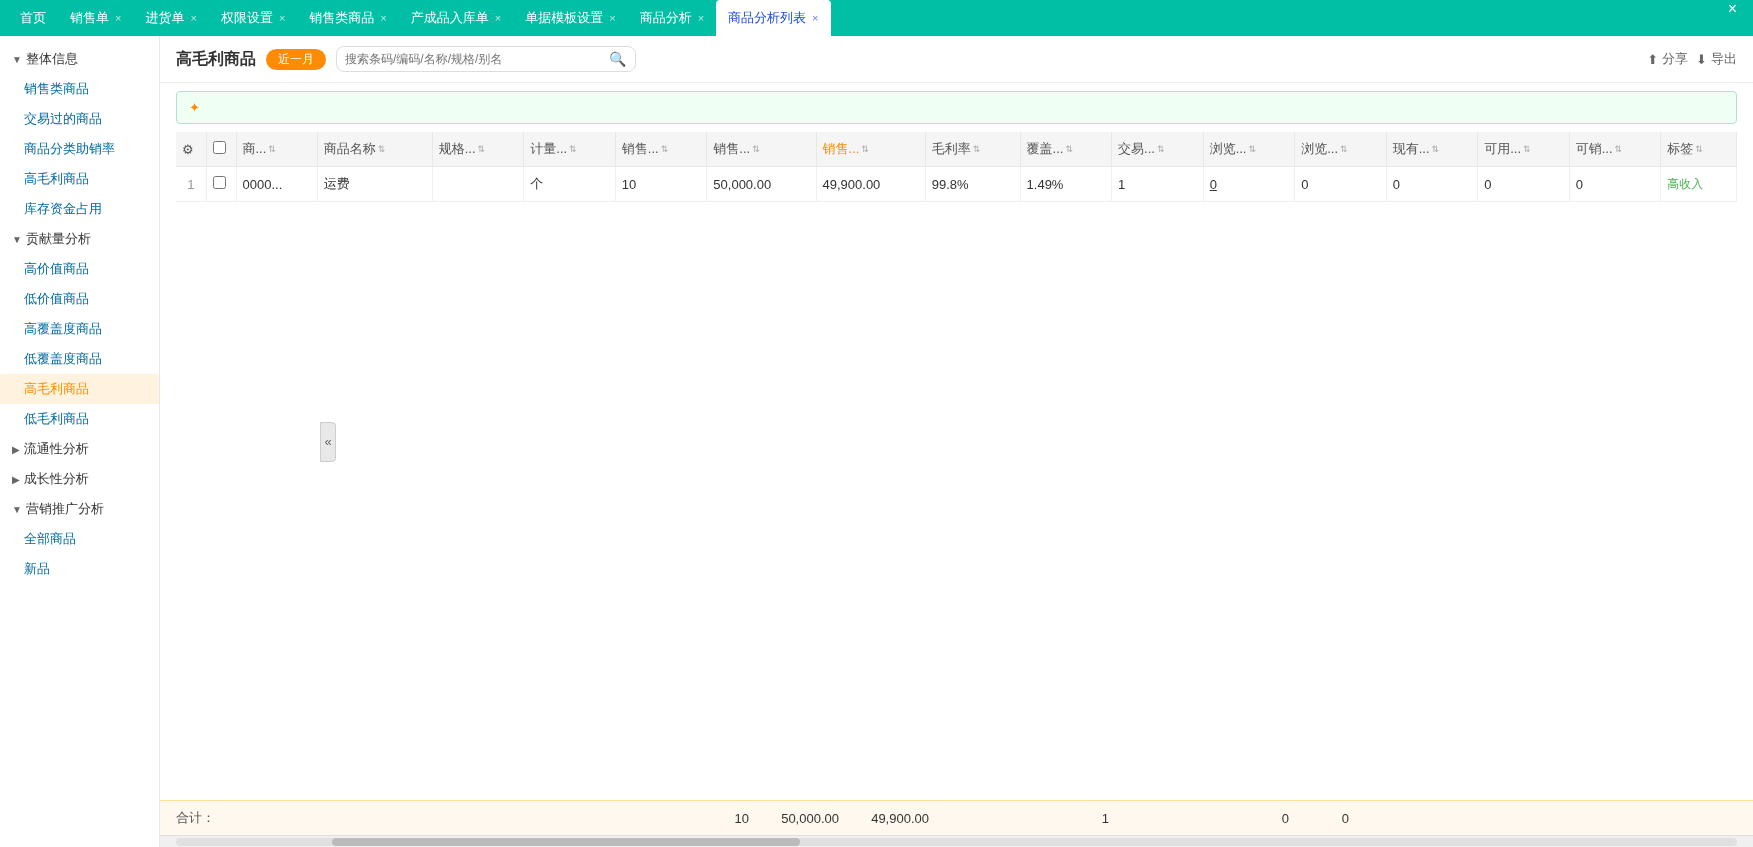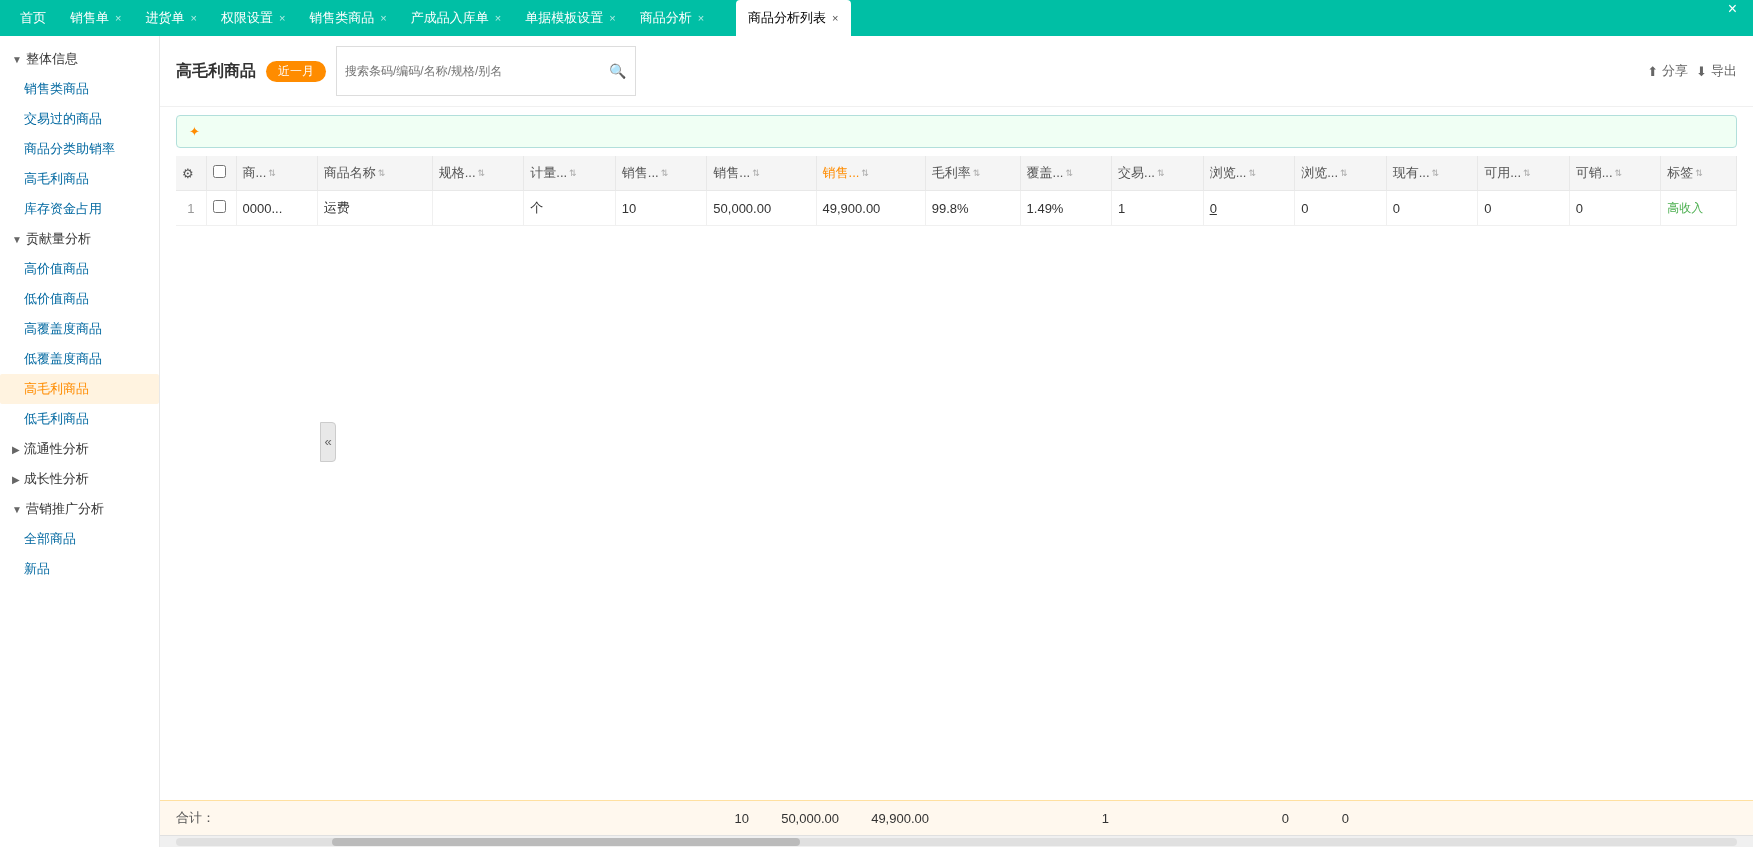--- a/index.html
+++ b/index.html
@@ -19,23 +19,22 @@
       height: 36px;
       display: flex;
       align-items: center;
       cursor: pointer;
       white-space: nowrap;
       font-size: 13px;
       color: #fff;
     }
     .top-nav .nav-item.active {
       background: #fff;
-      color: #000000;
+      color: #1d4ed8;
       border-radius: 4px 4px 0 0;
-      margin-left: 20px;
     }
     .top-nav .nav-item .close-x {
       margin-left: 6px;
       font-size: 11px;
       opacity: 0.7;
       cursor: pointer;
     }
     .top-nav .nav-close-all {
       margin-left: auto;
       color: #fff;
@@ -125,22 +124,22 @@
       border: none;
       border-radius: 12px;
       padding: 2px 12px;
       font-size: 12px;
       cursor: pointer;
     }
     .search-box {
       display: flex;
       align-items: center;
       border: 1px solid #ddd;
-      border-radius: 0;
-      padding: 16px 8px;
+      border-radius: 8px;
+      padding: 4px 8px;
       flex: 1;
       max-width: 300px;
     }
     .search-box input {
       border: none;
       outline: none;
       font-size: 12px;
       color: #999;
       width: 100%;
       background: transparent;

